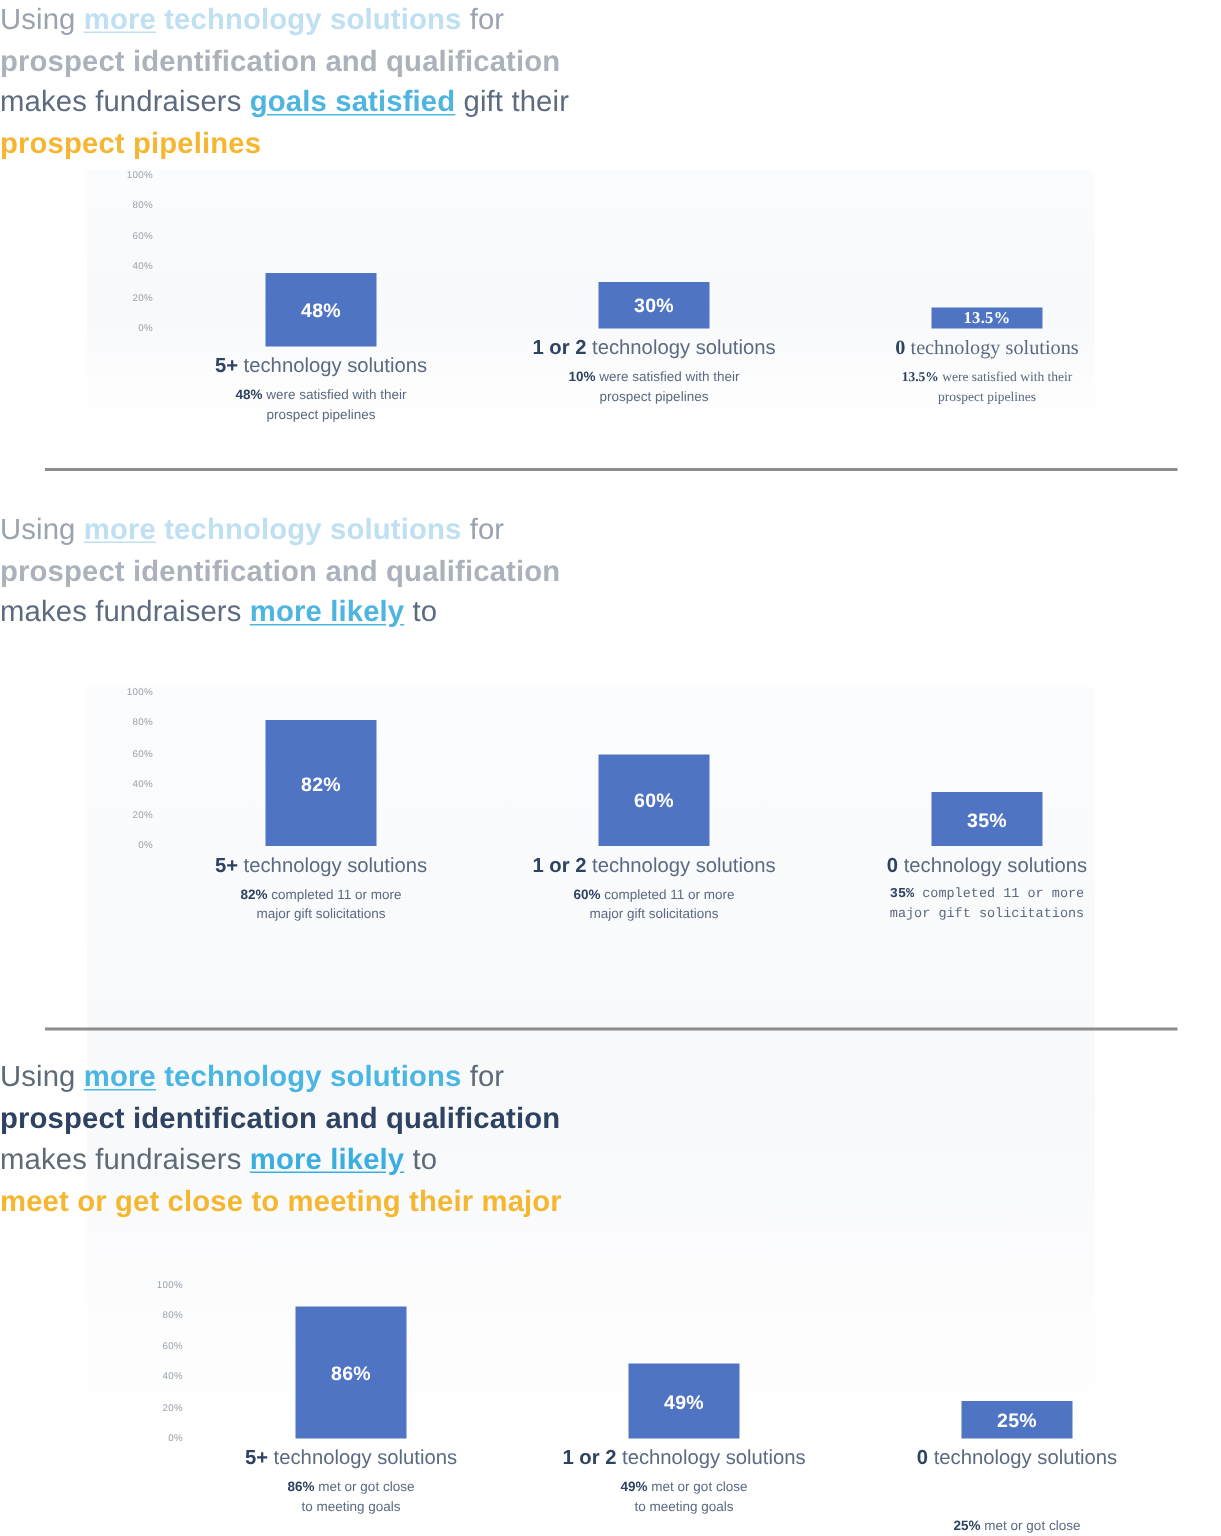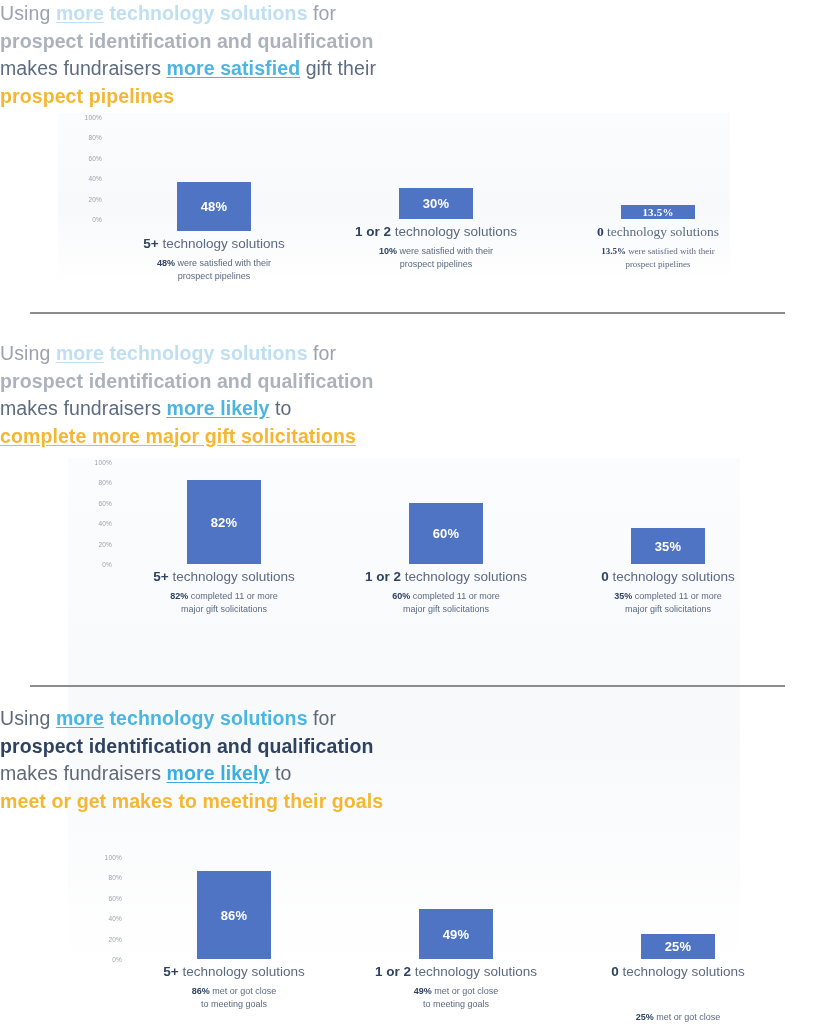--- a/index.html
+++ b/index.html
@@ -84,21 +84,21 @@
   }
   .note b{color:#2e4262;font-weight:bold;}
 </style>
 </head>
 <body>
 
 <div class="section" style="top:0px;height:312px;">
   <div class="headline faded" style="left:112px;top:8px;">
       <span class="ln"><span class="c-plain">Using </span><span class="c-cyan b u">more</span><span class="c-cyan b"> technology solutions</span><span class="c-plain"> for</span></span>
       <span class="ln"><span class="c-bold b">prospect identification and qualification</span></span>
-      <span class="ln"><span class="c-dark">makes fundraisers </span><span class="c-link b u">more satisfied</span><span class="c-dark"> gift their</span></span>
+      <span class="ln"><span class="c-dark">makes fundraisers </span><span class="c-link b u">goals satisfied</span><span class="c-dark"> gift their</span></span>
       <span class="ln"><span class="c-orange b">prospect pipelines</span></span>
     </div>
   <div class="chart" style="left:58px;top:113px;width:672px;height:172px;">
     <div class="chart-bg"></div>
   <div class="yaxis" style="height: 106px;">
         <div class="ytick" style="top: 4px;">100%</div>
         <div class="ytick" style="top: 24.4px;">80%</div>
         <div class="ytick" style="top: 44.8px;">60%</div>
         <div class="ytick" style="top: 65.2px;">40%</div>
         <div class="ytick" style="top: 85.6px;">20%</div>
@@ -136,23 +136,22 @@
       </div>
     </div>
 </div>
 <div class="sep" style="top:312px;"></div>
 
 <div class="section" style="top:340px;height:345px;">
   <div class="headline faded" style="left:112px;top:14px;">
       <span class="ln"><span class="c-plain">Using </span><span class="c-cyan b u">more</span><span class="c-cyan b"> technology solutions</span><span class="c-plain"> for</span></span>
       <span class="ln"><span class="c-bold b">prospect identification and qualification</span></span>
       <span class="ln"><span class="c-dark">makes fundraisers </span><span class="c-link b u">more likely</span><span class="c-dark"> to</span></span>
-      <span class="ln"><span class="c-orange b u">complete more major gift solicitations</span></span>
-    </div>
-  <div class="chart" style="left:68px;top:118px;width:672px;height:510px;">
+    </div>
+  <div class="chart" style="left:58px;top:118px;width:672px;height:510px;">
     <div class="chart-bg" style="height:510px;"></div>
   <div class="yaxis" style="height: 106px;">
         <div class="ytick" style="top: 4px;">100%</div>
         <div class="ytick" style="top: 24.4px;">80%</div>
         <div class="ytick" style="top: 44.8px;">60%</div>
         <div class="ytick" style="top: 65.2px;">40%</div>
         <div class="ytick" style="top: 85.6px;">20%</div>
         <div class="ytick" style="top: 106px;">0%</div>
       </div>
       <div class="group" style="left: 44px; top: 0px; width: 224px; height: 170px;">
@@ -173,35 +172,35 @@
         <div class="note" style="top: 132px;">
           <div><b>60%</b><span> completed 11 or more</span></div>
           <div>major gift solicitations</div>
         </div>
       </div>
       <div class="group" style="left: 488px; top: 0px; width: 224px; height: 170px;">
         <div class="bar" style="left: 75px; width: 74px; height: 35.7px; top: 70.3px; background: rgb(79, 116, 196);">
           <span class="bar-label">35%</span>
         </div>
         <div class="cat" style="top: 111px;"><b>0</b><span> technology solutions</span></div>
-        <div class="note" style="top: 132px;">
+        <div class="note" style="top: 132px; font-family: Liberation Mono, monospace;">
           <div><b>35%</b><span> completed 11 or more</span></div>
           <div>major gift solicitations</div>
         </div>
       </div>
     </div>
 </div>
 <div class="sep" style="top:685px;"></div>
 
 <div class="section" style="top:705px;height:319px;">
   <div class="headline solid" style="left:132px;top:5px;">
       <span class="ln"><span class="c-plain">Using </span><span class="c-cyan b u">more</span><span class="c-cyan b"> technology solutions</span><span class="c-plain"> for</span></span>
       <span class="ln"><span class="c-bold b">prospect identification and qualification</span></span>
       <span class="ln"><span class="c-dark">makes fundraisers </span><span class="c-link b u">more likely</span><span class="c-dark"> to</span></span>
-      <span class="ln"><span class="c-orange b">meet or get makes to meeting their goals</span></span>
+      <span class="ln"><span class="c-orange b">meet or get close to meeting their major</span></span>
     </div>
   <div class="chart" style="left:78px;top:148px;width:672px;height:172px;">
     <div class="chart-bg" style="background:none;"></div>
   <div class="yaxis" style="height: 106px;">
         <div class="ytick" style="top: 4px;">100%</div>
         <div class="ytick" style="top: 24.4px;">80%</div>
         <div class="ytick" style="top: 44.8px;">60%</div>
         <div class="ytick" style="top: 65.2px;">40%</div>
         <div class="ytick" style="top: 85.6px;">20%</div>
         <div class="ytick" style="top: 106px;">0%</div>

